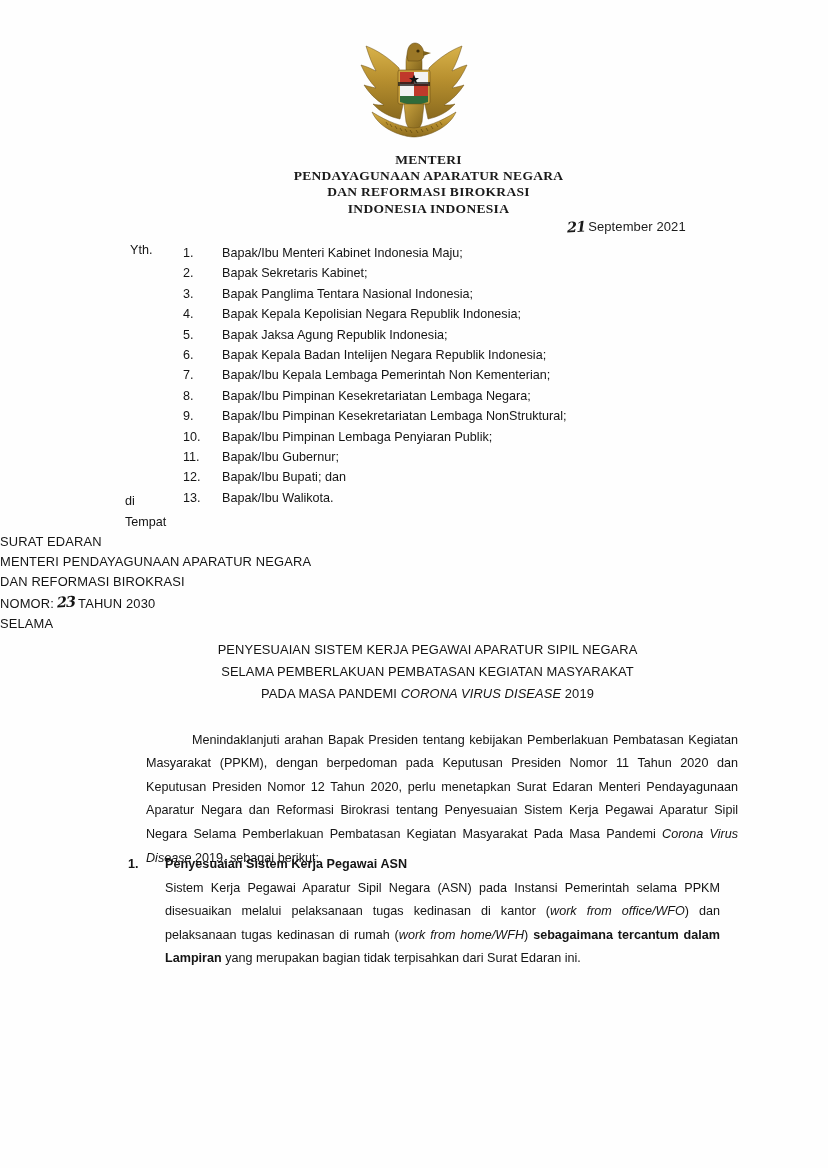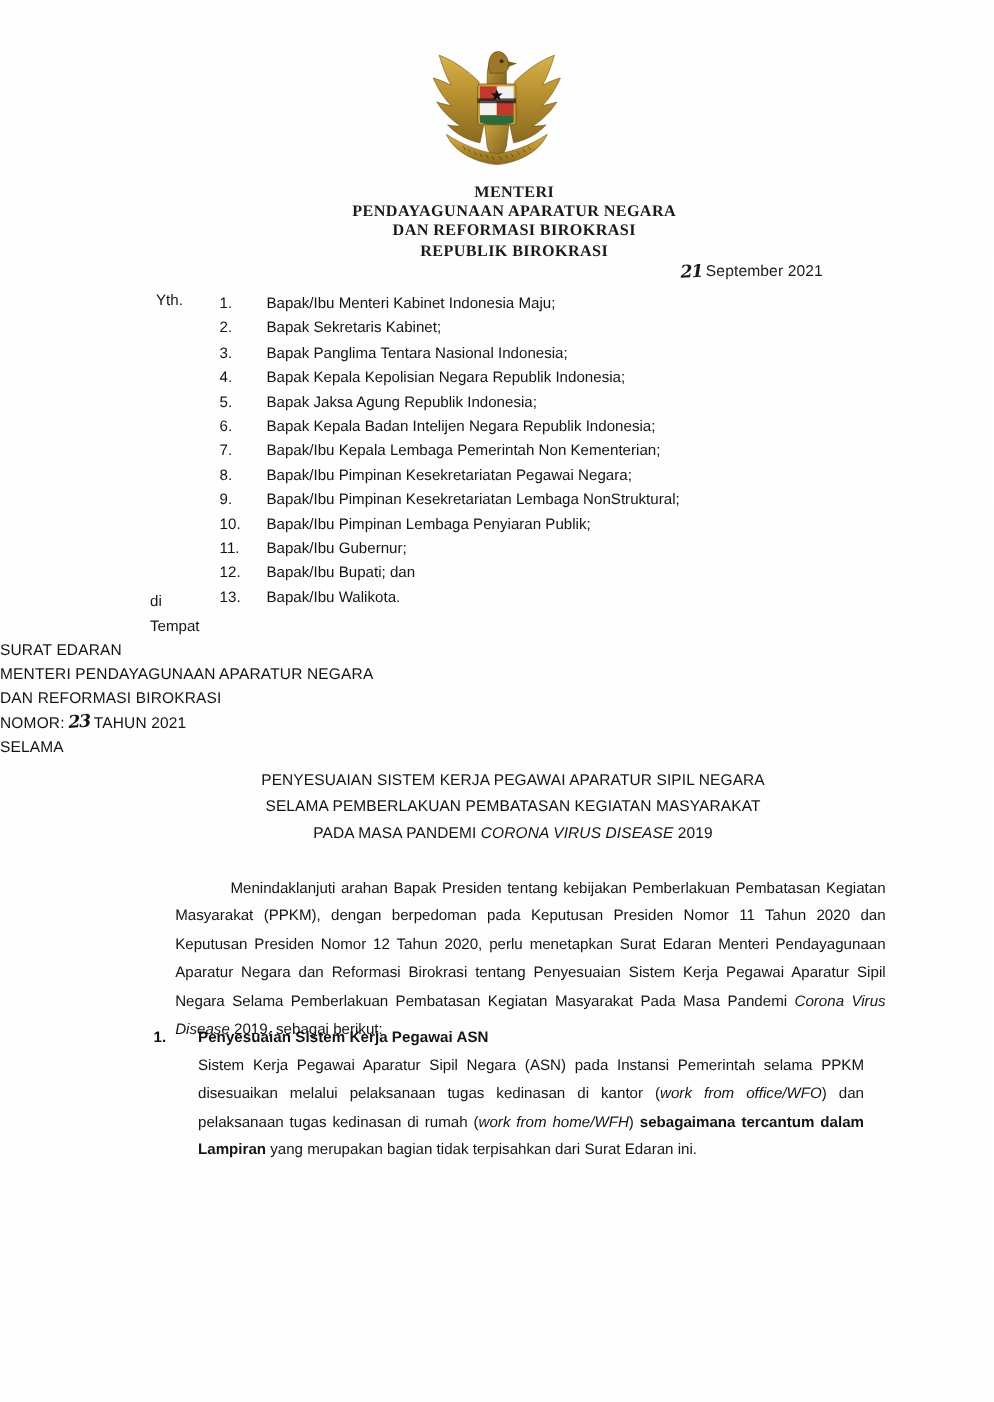--- a/index.html
+++ b/index.html
@@ -240,21 +240,21 @@
       <g stroke="#4a3608" stroke-width="0.8" opacity="0.65">
         <path d="M34 84 L36 87 M38 86 L40 89 M43 88 L45 91 M48 90 L50 93 M53 91 L55 94 M58 92 L60 95 M64 92 L66 95 M69 91 L71 94 M74 90 L76 93 M79 88 L81 91 M84 86 L86 89 M88 84 L90 87"></path>
       </g>
     </svg>
   </div>
 
   <div class="letterhead">
     <div>MENTERI</div>
     <div>PENDAYAGUNAAN APARATUR NEGARA</div>
     <div>DAN REFORMASI BIROKRASI</div>
-    <div>REPUBLIK BIROKRASI</div>
+    <div>INDONESIA INDONESIA</div>
   </div>
 
   <div class="date-line"><span class="hand">21</span><span>September 2021</span></div>
 
   <div class="yth-label">Yth.</div>
   <div class="recipients">
     <div class="rec-row">
         <span class="rec-num">1.</span>
         <span class="rec-text">Bapak/Ibu Menteri Kabinet Indonesia Maju;</span>
       </div>
@@ -277,21 +277,21 @@
     <div class="rec-row">
         <span class="rec-num">6.</span>
         <span class="rec-text">Bapak Kepala Badan Intelijen Negara Republik Indonesia;</span>
       </div>
     <div class="rec-row">
         <span class="rec-num">7.</span>
         <span class="rec-text">Bapak/Ibu Kepala Lembaga Pemerintah Non Kementerian;</span>
       </div>
     <div class="rec-row">
         <span class="rec-num">8.</span>
-        <span class="rec-text">Bapak/Ibu Pimpinan Kesekretariatan Pegawai Negara;</span>
+        <span class="rec-text">Bapak/Ibu Pimpinan Kesekretariatan Lembaga Negara;</span>
       </div>
     <div class="rec-row">
         <span class="rec-num">9.</span>
         <span class="rec-text">Bapak/Ibu Pimpinan Kesekretariatan Lembaga NonStruktural;</span>
       </div>
     <div class="rec-row">
         <span class="rec-num">10.</span>
         <span class="rec-text">Bapak/Ibu Pimpinan Lembaga Penyiaran Publik;</span>
       </div>
     <div class="rec-row">
@@ -310,21 +310,21 @@
 
   <div class="di-block">
     <div>di</div>
     <div>Tempat</div>
   </div>
 
   <div class="title-block">
     <div class="tline">SURAT EDARAN</div>
     <div class="tline">MENTERI PENDAYAGUNAAN APARATUR NEGARA</div>
     <div class="tline">DAN REFORMASI BIROKRASI</div>
-    <div class="tline"><span>NOMOR:</span><span class="nomor-hand">23</span><span>TAHUN 2021</span></div>
+    <div class="tline"><span>NOMOR:</span><span class="nomor-hand">23</span><span>TAHUN 2030</span></div>
     <div class="tline">SELAMA</div>
   </div>
 
   <div class="subject-block">
     <div class="sline">PENYESUAIAN SISTEM KERJA PEGAWAI APARATUR SIPIL NEGARA</div>
     <div class="sline">SELAMA PEMBERLAKUAN PEMBATASAN KEGIATAN MASYARAKAT</div>
     <div class="sline"><span>PADA MASA PANDEMI </span><i>CORONA VIRUS DISEASE</i><span> 2019</span></div>
   </div>
 
   <p class="body-para"><span>Menindaklanjuti arahan Bapak Presiden tentang kebijakan Pemberlakuan Pembatasan Kegiatan Masyarakat (PPKM), dengan berpedoman pada Keputusan Presiden Nomor 11 Tahun 2020 dan Keputusan Presiden Nomor 12 Tahun 2020, perlu menetapkan Surat Edaran Menteri Pendayagunaan Aparatur Negara dan Reformasi Birokrasi tentang Penyesuaian Sistem Kerja Pegawai Aparatur Sipil Negara Selama Pemberlakuan Pembatasan Kegiatan Masyarakat Pada Masa Pandemi </span><i>Corona Virus Disease</i><span> 2019, sebagai berikut:</span></p>

